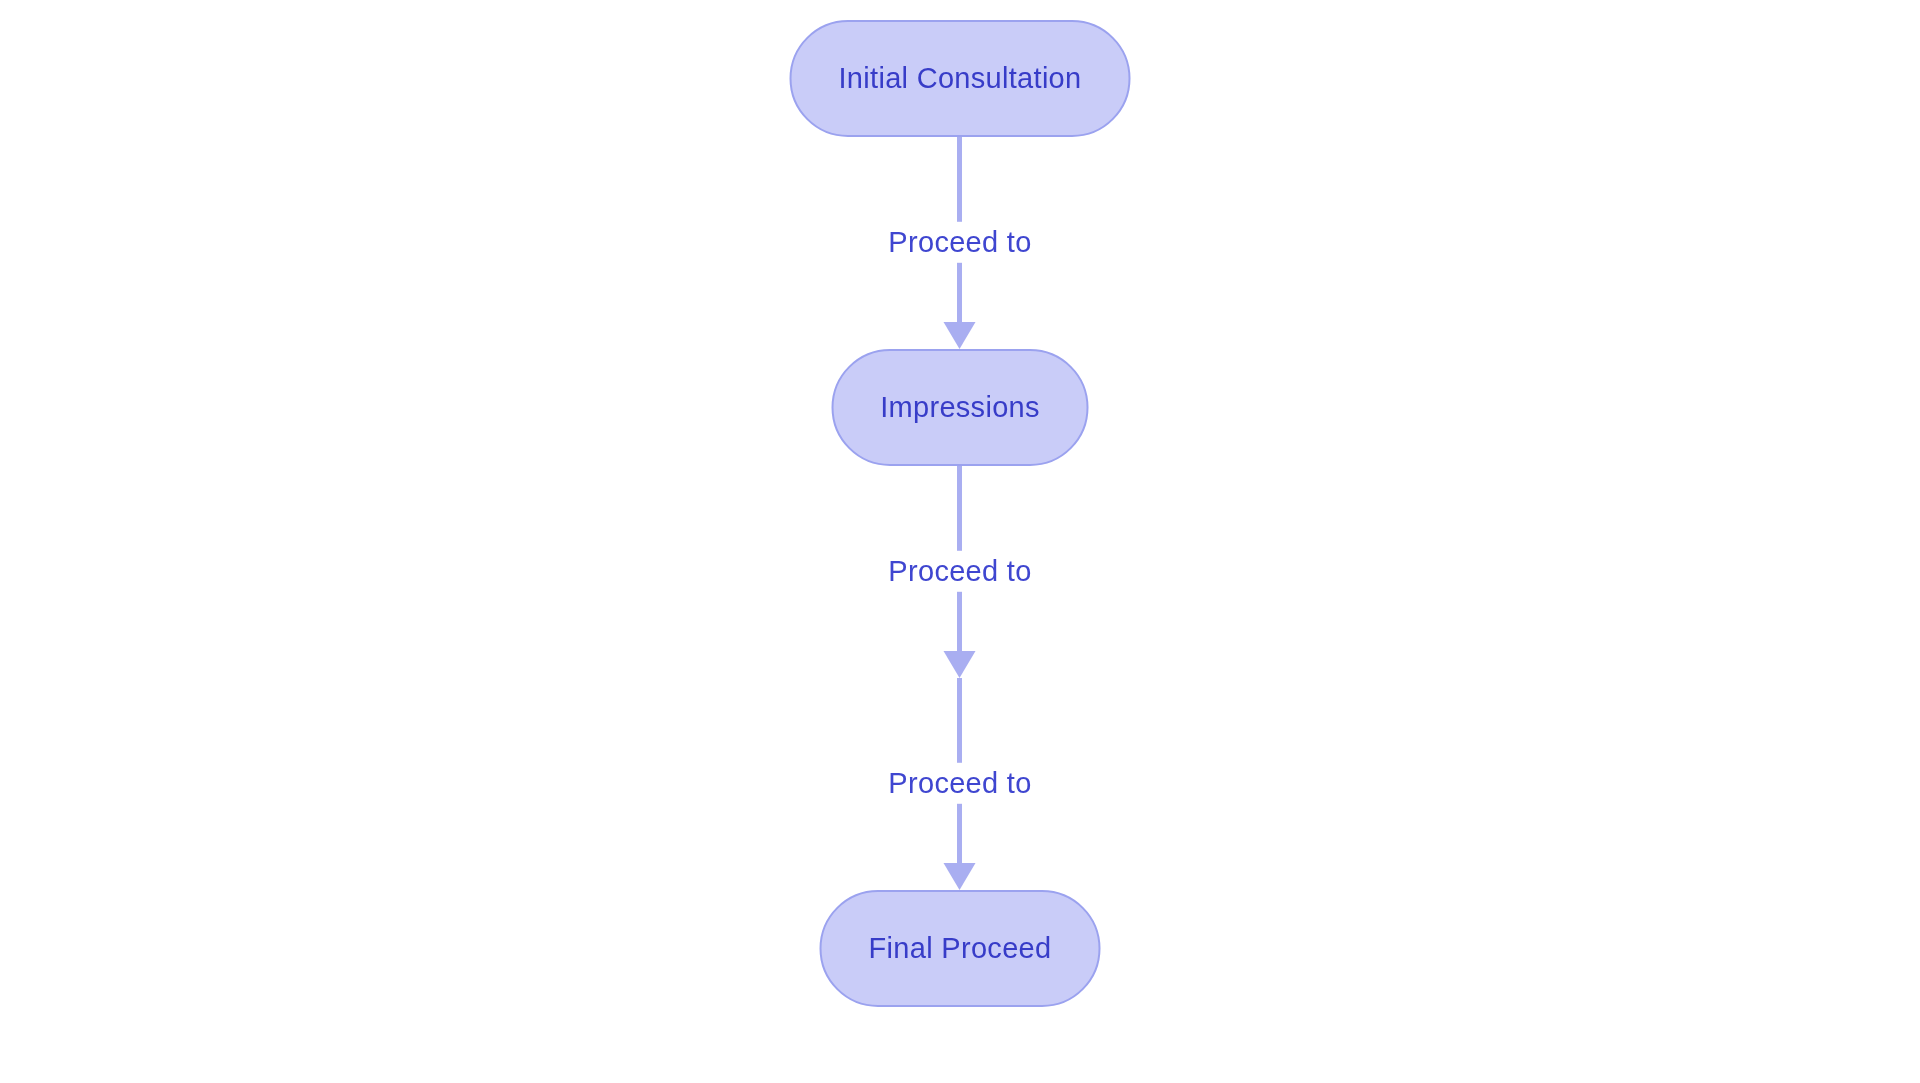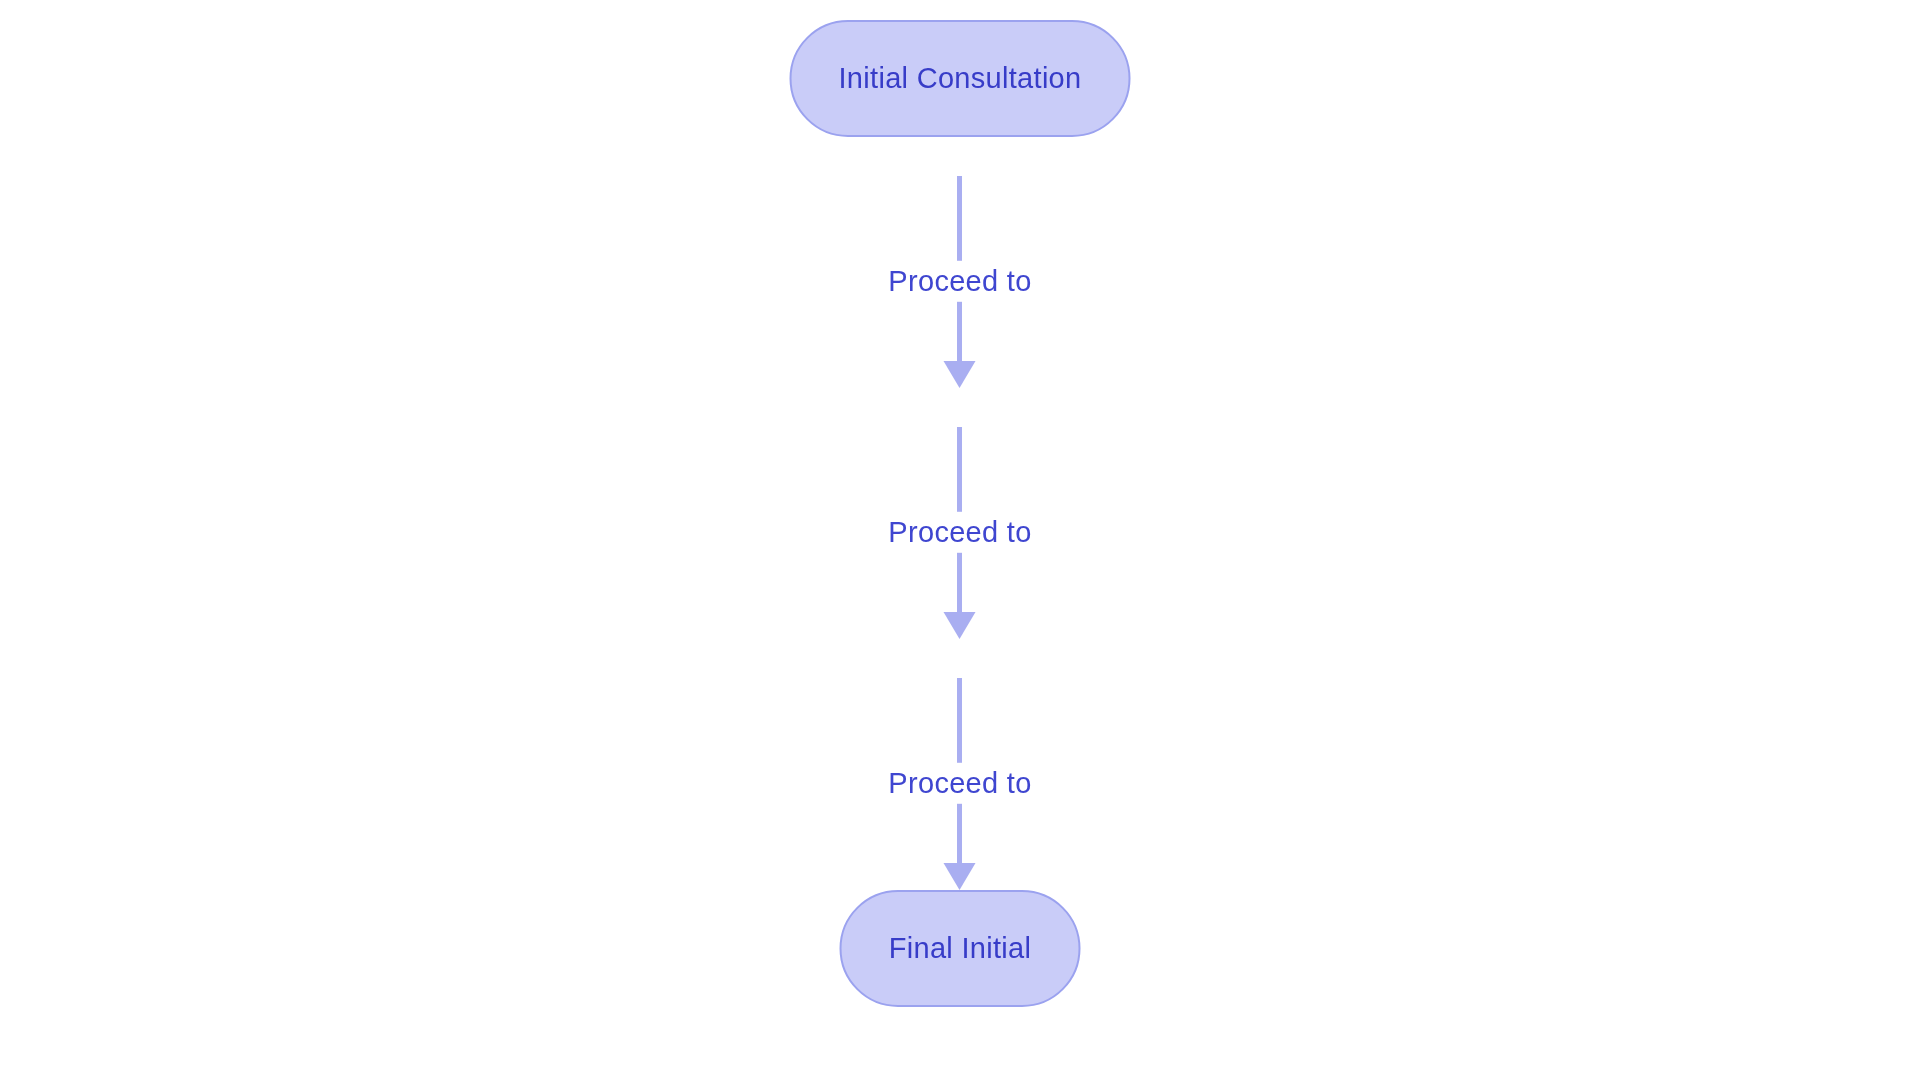--- a/index.html
+++ b/index.html
@@ -39,21 +39,20 @@
     font-size: 29px;
     line-height: 1;
     color: var(--node-text, #373cc8);
     white-space: nowrap;
     letter-spacing: 0.3px;
   }
   .connector {
     position: relative;
     align-self: stretch;
     height: 212px;
-    margin-top: 39px;
   }
   .edge-line {
     position: absolute;
     left: 50%;
     top: 0;
     transform: translateX(-50%);
     width: 5px;
     height: calc(100% - 23px);
     background: var(--edge-color, #a9aef1);
   }
@@ -90,31 +89,34 @@
   <div class="node">
     <span class="node-label">Initial Consultation</span>
   </div>
 
   <div class="connector">
     <div class="edge-line"></div>
     <div class="arrowhead"></div>
     <span class="edge-label">Proceed to</span>
   </div>
 
+  <div class="node">
+    <span class="node-label">Impressions</span>
+  </div>
 
   <div class="connector">
     <div class="edge-line"></div>
     <div class="arrowhead"></div>
     <span class="edge-label">Proceed to</span>
   </div>
 
 
   <div class="connector">
     <div class="edge-line"></div>
     <div class="arrowhead"></div>
     <span class="edge-label">Proceed to</span>
   </div>
 
   <div class="node">
-    <span class="node-label">Final Initial</span>
+    <span class="node-label">Final Proceed</span>
   </div>
 
 </div>
 
 </body></html>

